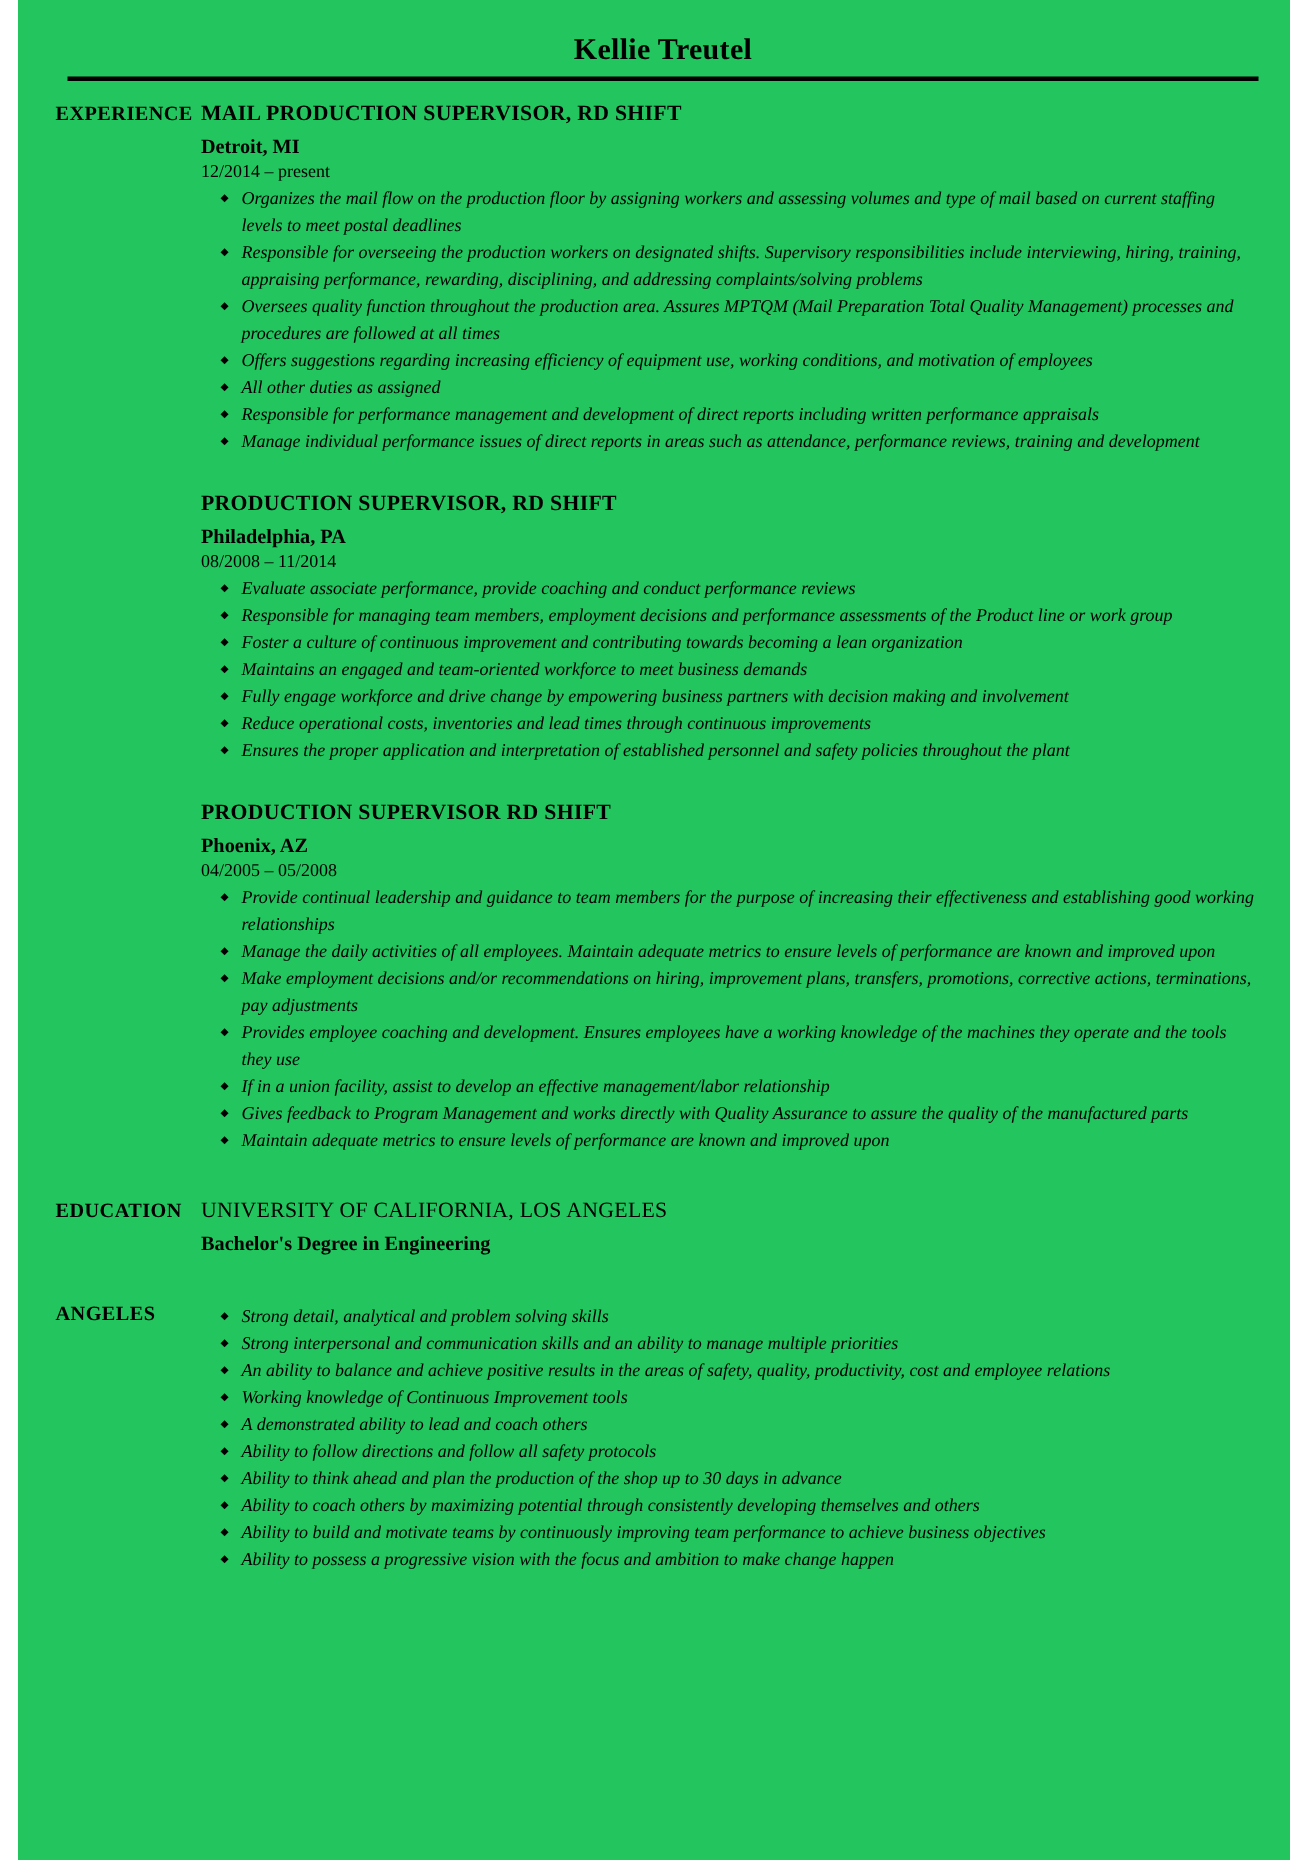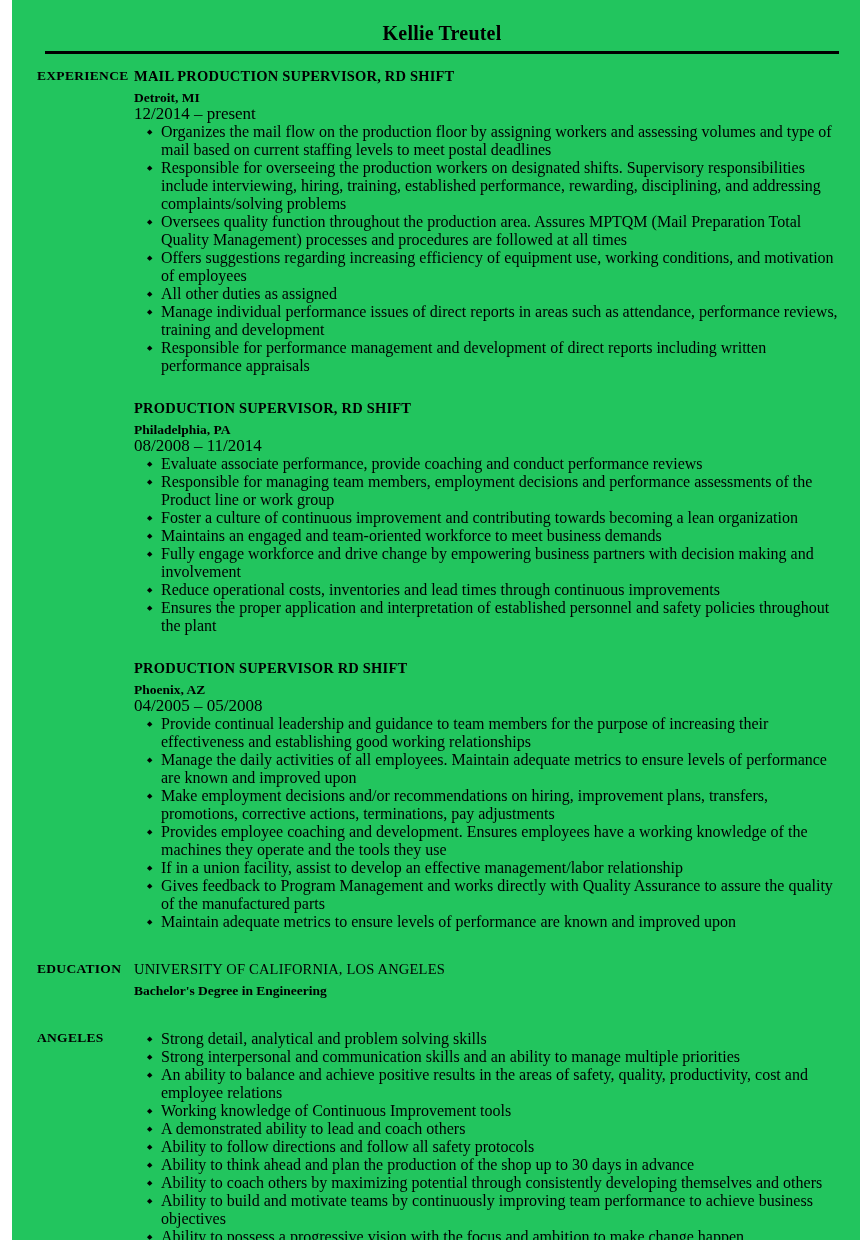--- a/index.html
+++ b/index.html
@@ -93,37 +93,38 @@
     letter-spacing: 0.2px;
     line-height: 18px;
   }
   .job-location {
     font-size: 13.5px;
     font-weight: bold;
     line-height: 17px;
     margin-top: 4px;
   }
   .job-dates {
-    font-size: 17px;
+    font-size: 12px;
     font-weight: normal;
     line-height: 16px;
   }
 
   
   ul.bullets {
     list-style: none;
     margin: 1px 0 0 0;
     padding: 0;
   }
   ul.bullets li {
     position: relative;
     padding-left: 27px;
-    font-size: 16px;
+    font-size: 12px;
     line-height: 18px;
     margin-bottom: 0;
+    font-style: italic;
   }
   ul.bullets li::before {
     content: "\25C6";
     position: absolute;
     left: 13px;
     top: 0;
     font-size: 7px;
     line-height: 18px;
   }
 
@@ -168,26 +169,26 @@
         <div class="section-label">EXPERIENCE</div>
       </div>
       <div class="section-body-col">
 
         <div class="job-block">
           <div class="job-title">MAIL PRODUCTION SUPERVISOR, RD SHIFT</div>
           <div class="job-location">Detroit, MI</div>
           <div class="job-dates">12/2014 – present</div>
           <ul class="bullets">
             <li>Organizes the mail flow on the production floor by assigning workers and assessing volumes and type of mail based on current staffing levels to meet postal deadlines</li>
-            <li>Responsible for overseeing the production workers on designated shifts. Supervisory responsibilities include interviewing, hiring, training, established performance, rewarding, disciplining, and addressing complaints/solving problems</li>
+            <li>Responsible for overseeing the production workers on designated shifts. Supervisory responsibilities include interviewing, hiring, training, appraising performance, rewarding, disciplining, and addressing complaints/solving problems</li>
             <li>Oversees quality function throughout the production area. Assures MPTQM (Mail Preparation Total Quality Management) processes and procedures are followed at all times</li>
             <li>Offers suggestions regarding increasing efficiency of equipment use, working conditions, and motivation of employees</li>
             <li>All other duties as assigned</li>
+            <li>Responsible for performance management and development of direct reports including written performance appraisals</li>
             <li>Manage individual performance issues of direct reports in areas such as attendance, performance reviews, training and development</li>
-            <li>Responsible for performance management and development of direct reports including written performance appraisals</li>
           </ul>
         </div>
 
         <div class="job-block">
           <div class="job-title">PRODUCTION SUPERVISOR, RD SHIFT</div>
           <div class="job-location">Philadelphia, PA</div>
           <div class="job-dates">08/2008 – 11/2014</div>
           <ul class="bullets">
             <li>Evaluate associate performance, provide coaching and conduct performance reviews</li>
             <li>Responsible for managing team members, employment decisions and performance assessments of the Product line or work group</li>

